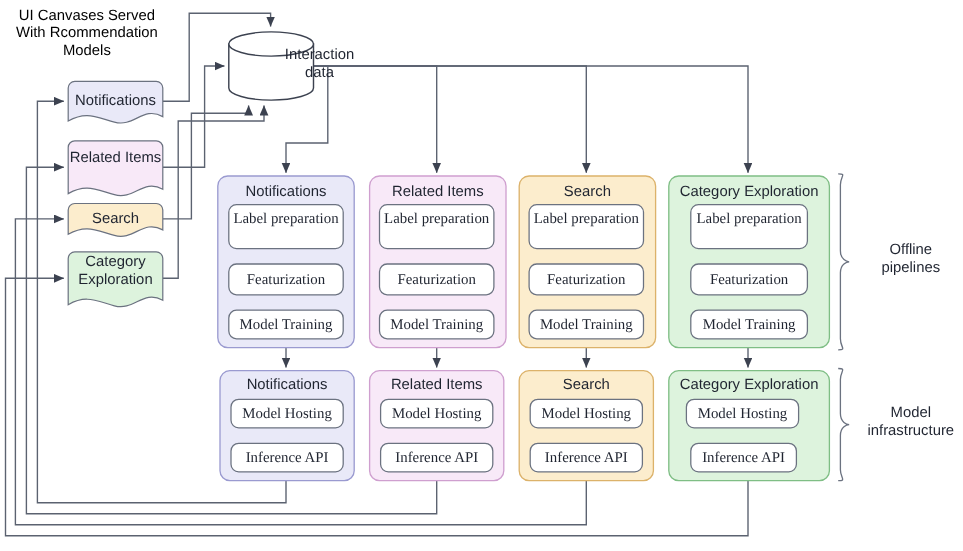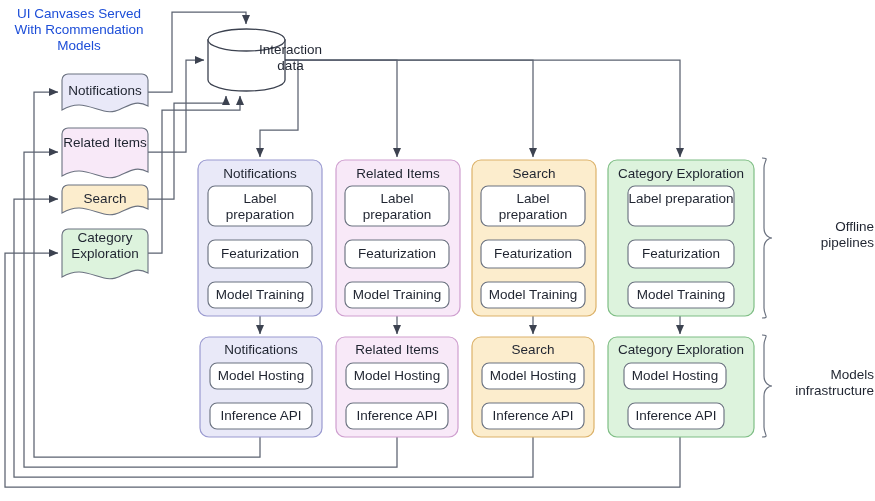--- a/index.html
+++ b/index.html
@@ -6,26 +6,26 @@
   body{
     width:875px;height:501px;
     font-family:"Liberation Sans", sans-serif;
     color:#1f2430;
     overflow:hidden;
     position:relative;
   }
   #stage{position:absolute;left:0;top:0;width:875px;height:501px;}
   svg.layer{position:absolute;left:0;top:0;width:875px;height:501px;overflow:visible;}
   .lbl{position:absolute;text-align:center;line-height:1.18;pointer-events:none;}
-  .title{font-size:13.5px;color:#1d4ed8;}
+  .title{font-size:13.5px;color:#000000;}
   .doc-label{font-size:13.5px;}
   .cyl-label{font-size:13.5px;margin-left:44px;}
   .grp-title{font-size:13.5px;}
-  .node-label{font-size:13.5px;}
-  .brace-label{font-size:13.5px;text-align:right;}
+  .node-label{font-size:13.5px;font-family:Liberation Serif, serif;}
+  .brace-label{font-size:13.5px;text-align:center;}
 </style>
 </head>
 <body>
 
 <div id="stage">
 
   <svg class="layer" viewBox="0 0 875 501">
     <defs>
       <marker id="ah" markerWidth="9" markerHeight="9" refX="7.2" refY="3.2" orient="auto" markerUnits="strokeWidth">
         <path d="M0,0 L7.4,3.2 L0,6.4 z" fill="#3c4250"></path>
@@ -248,16 +248,16 @@
     <span>Model Hosting</span>
   </div>
   <div class="lbl node-label" style="left:628px;top:408px;width:96px;">
     <span>Inference API</span>
   </div>
 
   <div class="lbl brace-label" style="left:782px;top:219px;width:92px;">
     <span>Offline pipelines</span>
   </div>
   <div class="lbl brace-label" style="left:782px;top:367px;width:92px;">
-    <span>Models infrastructure</span>
+    <span>Model infrastructure</span>
   </div>
 
 </div>
 
 </body></html>

